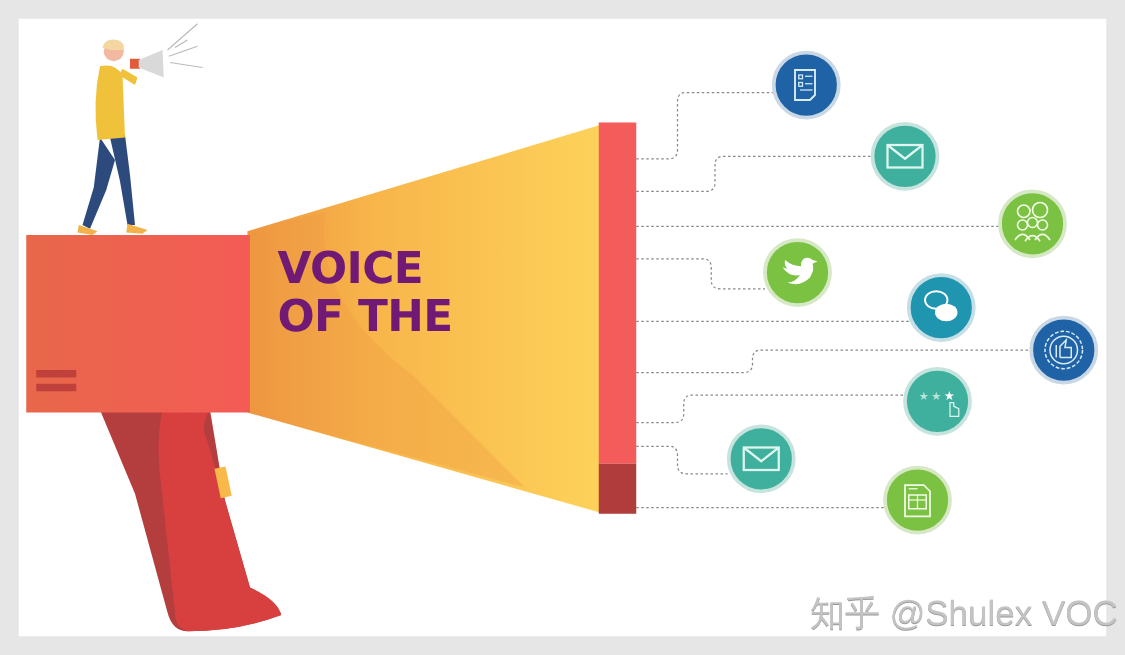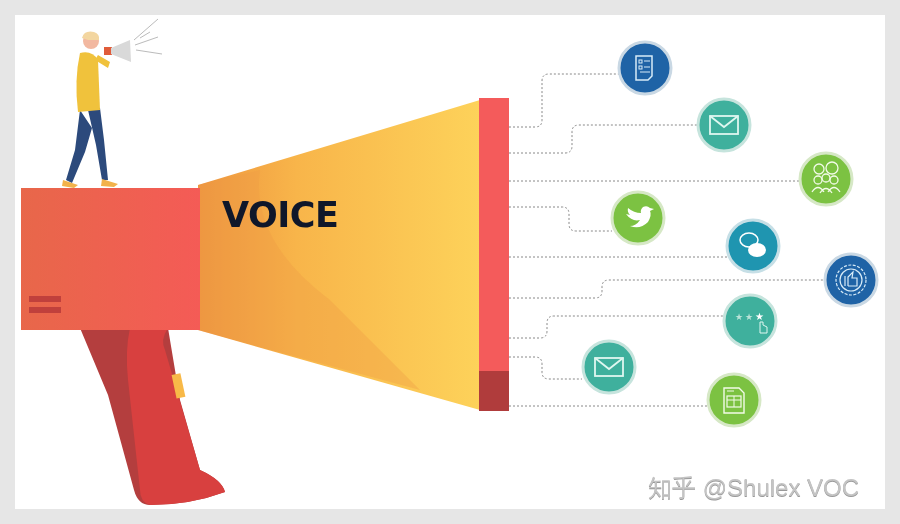--- a/index.html
+++ b/index.html
@@ -1,21 +1,21 @@
 <!DOCTYPE html>
 <html><head>
 <meta charset="utf-8">
 <style>
   html,body{margin:0;padding:0;}
   body{width:900px;height:524px;background:#e6e6e6;position:relative;overflow:hidden;font-family:"DejaVu Sans",sans-serif;}
   .canvas{position:absolute;left:15px;top:15px;width:870px;height:494px;background:#ffffff;}
   svg.scene{position:absolute;left:0;top:0;width:900px;height:524px;}
-  .title{position:absolute;left:222px;top:196px;font-family:"DejaVu Sans",sans-serif;font-weight:bold;color:#0f172a;font-size:35px;line-height:39px;letter-spacing:-0.5px;}
+  .title{position:absolute;left:222px;top:196px;font-family:"DejaVu Sans",sans-serif;font-weight:bold;color:#701a75;font-size:35px;line-height:39px;letter-spacing:-0.5px;}
   .title div{white-space:nowrap;}
-  .watermark{position:absolute;left:648px;top:472px;color:#c4c4c4;font-size:24px;font-family:"Liberation Sans",sans-serif;white-space:nowrap;text-shadow:0 1px 0 #999;}
+  .watermark{position:absolute;left:648px;top:472px;color:#c4c4c4;font-size:28px;font-family:"Liberation Sans",sans-serif;white-space:nowrap;text-shadow:0 1px 0 #999;}
 </style>
 </head>
 <body>
 
 <div class="canvas"></div>
 
 <svg class="scene" viewBox="0 0 900 524" xmlns="http://www.w3.org/2000/svg">
   <defs>
     <linearGradient id="hornGrad" x1="0" y1="0" x2="1" y2="0">
       <stop offset="0" stop-color="#ee9540"></stop>
@@ -128,15 +128,16 @@
     <path d="M724 388 H739 L744 393 V413 H724 Z" fill="none" stroke="#f2fbe8" stroke-width="1.4"></path>
     <rect x="727" y="396" width="14" height="11" fill="none" stroke="#f2fbe8" stroke-width="1.2"></rect>
     <line x1="727" y1="400" x2="741" y2="400" stroke="#f2fbe8" stroke-width="1"></line>
     <line x1="734" y1="396" x2="734" y2="407" stroke="#f2fbe8" stroke-width="1"></line>
     <line x1="727" y1="391" x2="734" y2="391" stroke="#f2fbe8" stroke-width="1"></line>
   </g>
 </svg>
 
 <div class="title">
   <div>VOICE</div>
+  <div>OF THE</div>
 </div>
 
 <div class="watermark">知乎 @Shulex VOC</div>
 
 </body></html>

